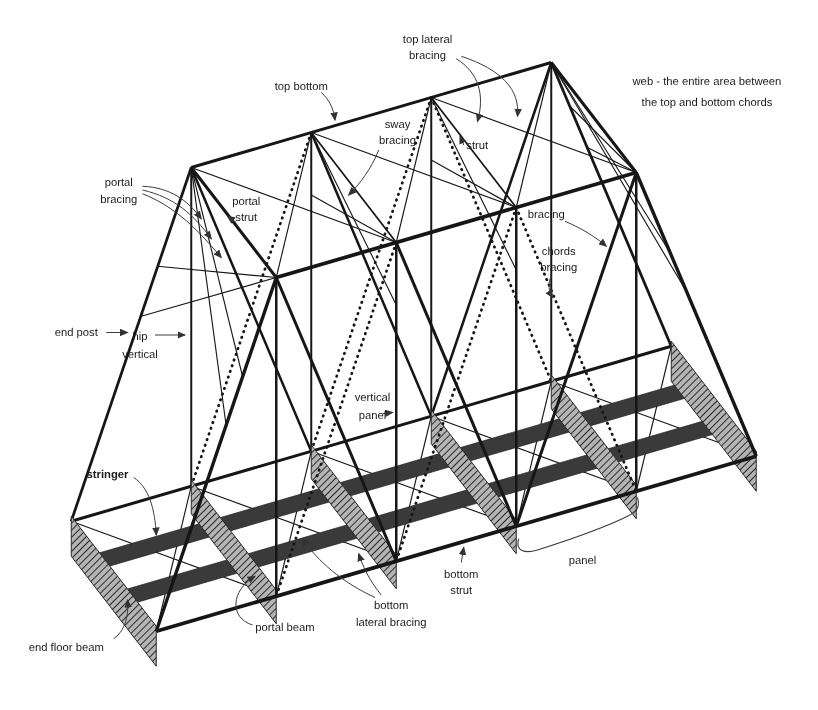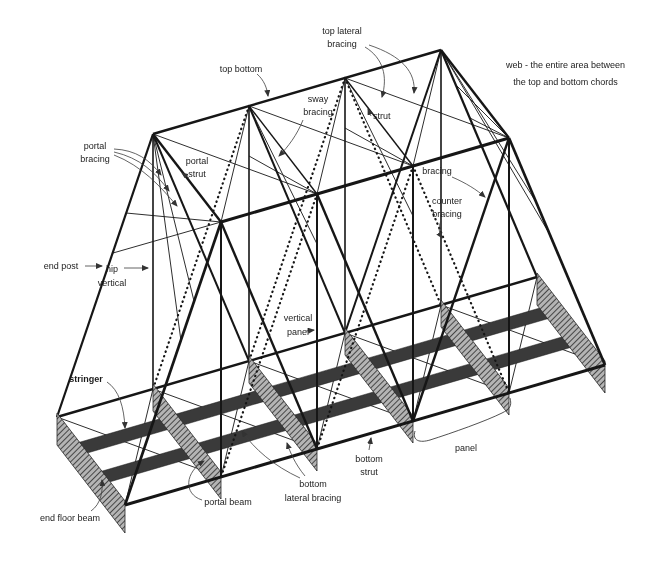--- a/index.html
+++ b/index.html
@@ -166,21 +166,21 @@
         <span>bracing</span>
       </div>
       <div class="lbl center" style="left: 197px; top: 155px; line-height: 13px;">
         <span>portal</span>
         <span>strut</span>
       </div>
       <div class="lbl center" style="left: 437px; top: 165px; line-height: 13px;">
         <span>bracing</span>
       </div>
       <div class="lbl center" style="left: 447px; top: 195px; line-height: 13px;">
-        <span>counter</span>
+        <span>chords</span>
         <span>bracing</span>
       </div>
       <div class="lbl center" style="left: 61px; top: 260px; line-height: 13px;">
         <span>end post</span>
       </div>
       <div class="lbl center" style="left: 112px; top: 262px; line-height: 14px;">
         <span>hip</span>
         <span>vertical</span>
       </div>
       <div class="lbl center" style="left: 298px; top: 311px; line-height: 14px;">
@@ -197,17 +197,17 @@
         <span>bottom</span>
         <span>strut</span>
       </div>
       <div class="lbl center" style="left: 313px; top: 477px; line-height: 14px;">
         <span>bottom</span>
         <span>lateral bracing</span>
       </div>
       <div class="lbl center" style="left: 228px; top: 496px; line-height: 13px;">
         <span>portal beam</span>
       </div>
-      <div class="lbl center" style="left: 70px; top: 512px; line-height: 13px;">
+      <div class="lbl center" style="left: 53px; top: 512px; line-height: 13px;">
         <span>end floor beam</span>
       </div>
     </div>
 </div>
 
 </body></html>

